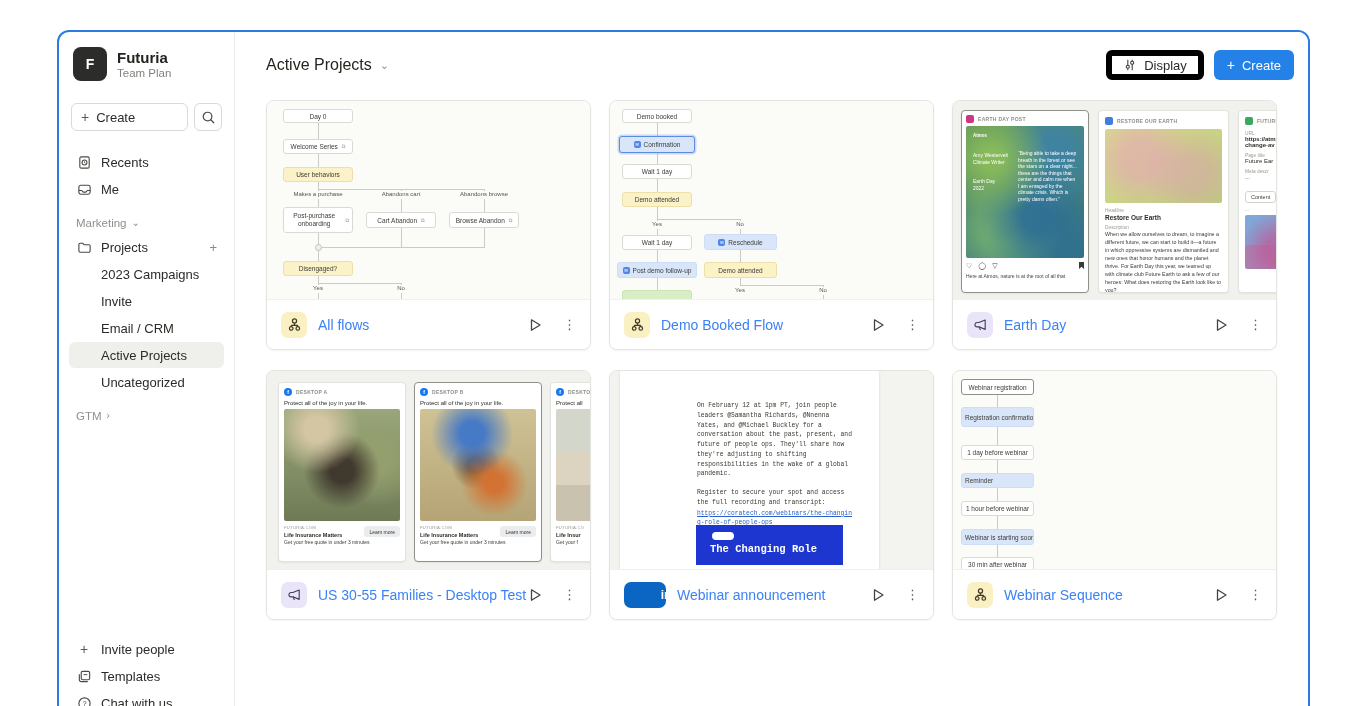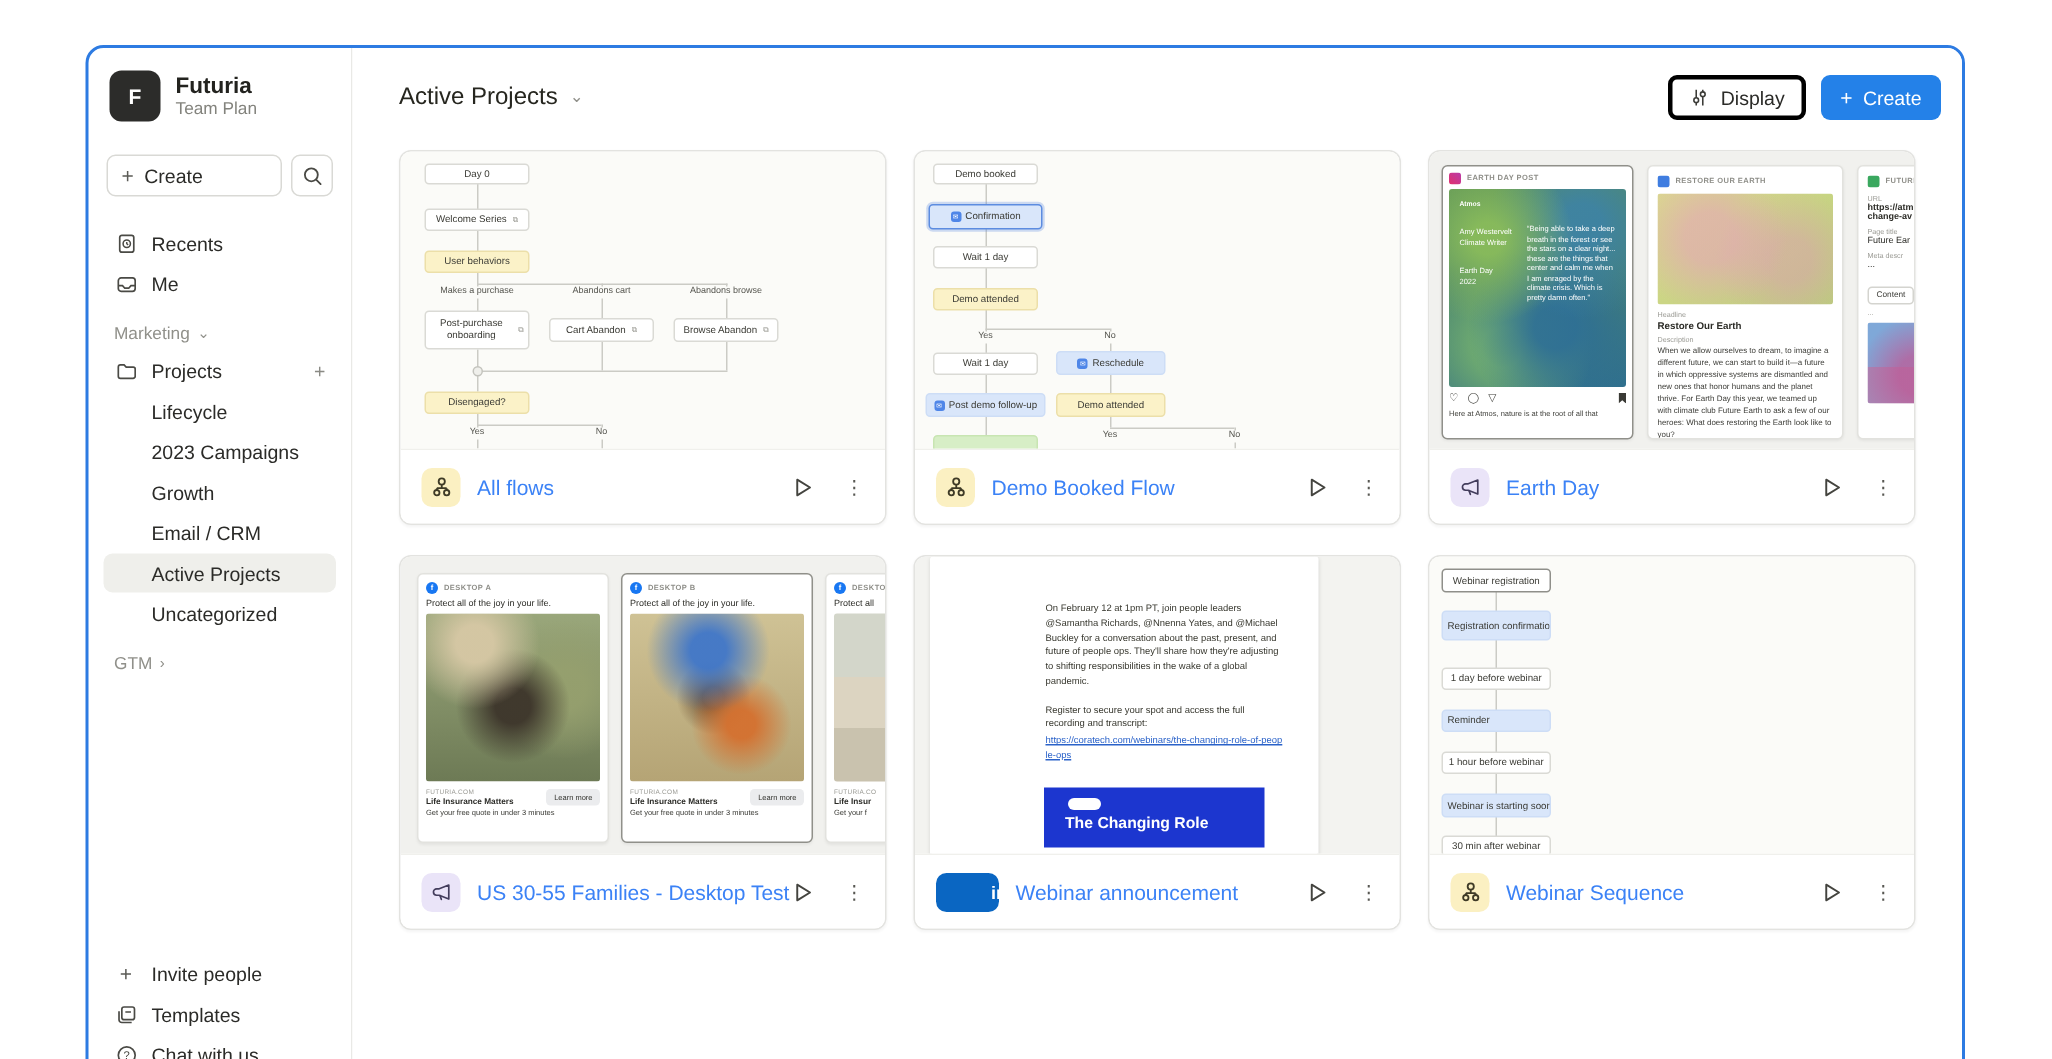--- a/index.html
+++ b/index.html
@@ -31,21 +31,21 @@
   .sec{margin:14px 0 4px;padding:0 7px;font-size:11.5px;color:#90908a;display:flex;align-items:center;gap:5px;}
   .chev{font-size:10px;color:#90908a;line-height:1;}
   .icon16{width:16px;height:16px;flex:none;display:flex;align-items:center;justify-content:center;}
   .sfoot{margin-top:auto;display:flex;flex-direction:column;gap:1px;}
   
   .main{flex:1;display:flex;flex-direction:column;overflow:hidden;background:#fff;}
   .mheader{height:66px;flex:none;display:flex;align-items:center;padding:0 14px 0 31px;}
   .mtitle{font-size:16px;color:#26261f;display:flex;align-items:center;gap:8px;}
   .mtitle .chev{font-size:11px;}
   .hsp{flex:1;}
-  .disp-btn{height:30px;border:3px solid #000000;border-radius:6px;background:#fff;display:flex;
+  .disp-btn{height:30px;border:6px solid #000000;border-radius:6px;background:#fff;display:flex;
     align-items:center;gap:7px;padding:0 11px;font-size:13px;color:#2b2b28;cursor:pointer;}
   .crt-btn{height:30px;margin-left:10px;border:none;border-radius:6px;background:#2481e8;color:#fff;
     display:flex;align-items:center;gap:7px;padding:0 13px;font-size:13px;cursor:pointer;}
   .crt-btn .plus{color:#fff;}
   .grid{padding:2px 0 0 31px;display:grid;grid-template-columns:repeat(3,325px);column-gap:18px;row-gap:20px;}
   .card{width:325px;height:250px;border:1px solid #e3e3e0;border-radius:8px;background:#fff;overflow:hidden;
     box-shadow:0 1px 2px rgba(30,30,30,.05);display:flex;flex-direction:column;}
   .preview{height:198px;position:relative;overflow:hidden;flex:none;cursor:pointer;}
   .pv-flow{background:#fbfbf8;}
   .pv-gal{background:#f1f1ee;}
@@ -114,21 +114,21 @@
       radial-gradient(circle at 48% 50%,rgba(110,80,50,.9) 0 9%,rgba(110,80,50,0) 30%),
       linear-gradient(180deg,#cfc295,#b5a475);}
   .ad-img.c{background:linear-gradient(180deg,#d3d6ca 0 38%,#dcd4c1 38% 68%,#c9c2ae 68%);}
   .ad-foot{position:relative;margin-top:4px;}
   .ad-dom{font-size:4.3px;color:#9a9a94;letter-spacing:.2px;}
   .ad-h{font-size:5.5px;font-weight:bold;color:#2b2b27;margin-top:2px;}
   .ad-s{font-size:5px;color:#3b3b36;margin-top:1px;}
   .lm{position:absolute;right:0;top:1px;background:#ebecee;border-radius:3px;padding:2.5px 5px;font-size:5px;color:#33332f;}
   
   .wpanel{position:absolute;left:10px;top:0;width:259px;height:200px;background:#fff;
-    box-shadow:0 1px 3px rgba(0,0,0,.12);border-radius:2px;}
+    box-shadow:0 1px 3px rgba(0,0,0,.12);border-radius:2px;font-family:Liberation Mono, monospace;}
   .wtext{position:absolute;left:77px;top:30px;width:158px;font-size:6.3px;line-height:1.55;color:#38382f;}
   .wlink{color:#2a62c9;text-decoration:underline;word-break:break-all;display:block;margin-top:1px;}
   .wbanner{position:absolute;left:76px;top:154px;width:147px;height:40px;background:#1c36cf;}
   .wpill{position:absolute;left:16px;top:7px;width:22px;height:8px;background:#fff;border-radius:4px;}
   .wbt{position:absolute;left:14px;top:18px;font-size:10.5px;font-weight:bold;color:#fff;white-space:nowrap;}
   svg{display:block;}
 </style>
 </head>
 <body>
 
@@ -191,27 +191,24 @@
           <svg width="15" height="15" viewBox="0 0 16 16">
               <path d="M2 5a1.5 1.5 0 0 1 1.5-1.5h2.6L7.6 5h5A1.4 1.4 0 0 1 14 6.4v5.1A1.5 1.5 0 0 1 12.5 13h-9A1.5 1.5 0 0 1 2 11.5Z" fill="none" stroke="#4a4a45" stroke-width="1.2"></path>
             </svg>
         </span>
         <span>Projects</span>
         <span class="sp"></span>
         <span class="tplus">+</span>
       </div>
 
       <div class="sitem sub">
-          <span>Lifecycle</span>
+          <span>2023 Campaigns</span>
         </div>
       <div class="sitem sub">
-          <span>2023 Campaigns</span>
-        </div>
-      <div class="sitem sub">
-          <span>Growth</span>
+          <span>Invite</span>
         </div>
       <div class="sitem sub">
           <span>Email / CRM</span>
         </div>
       <div class="sitem sub sel">
           <span>Active Projects</span>
         </div>
       <div class="sitem sub">
           <span>Uncategorized</span>
         </div>

